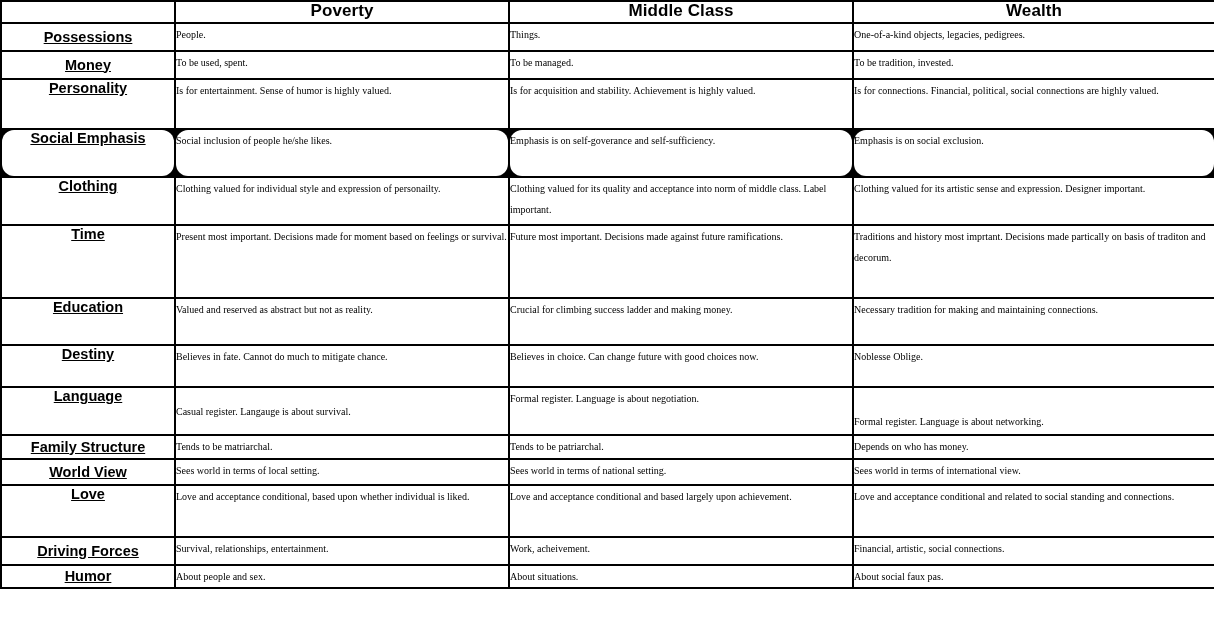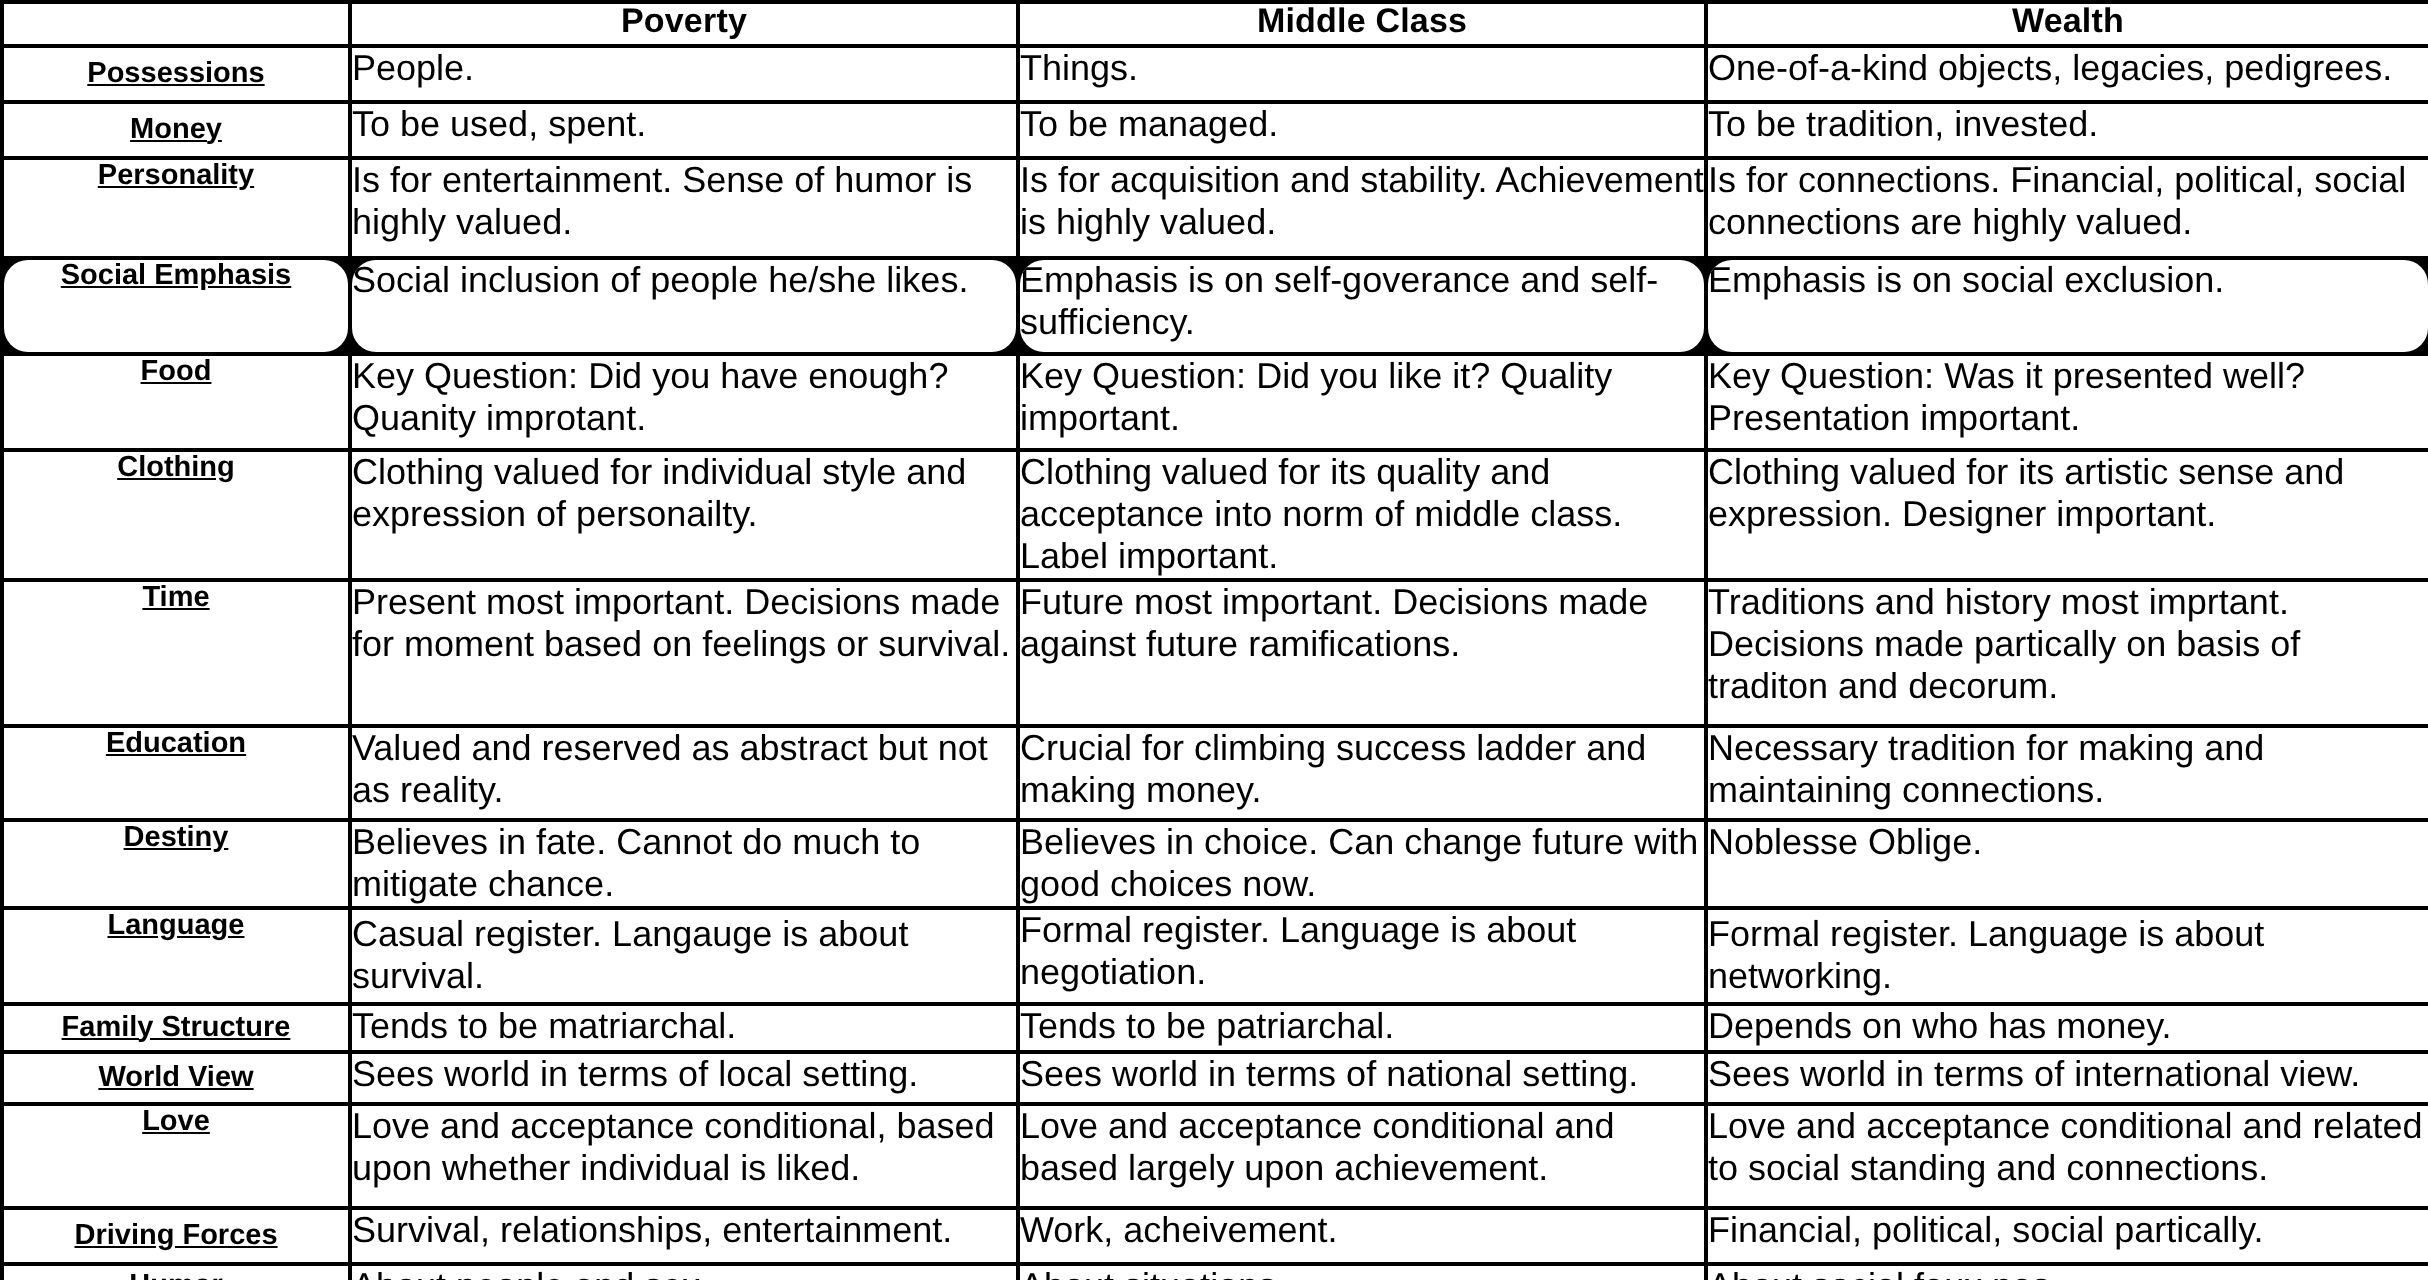--- a/index.html
+++ b/index.html
@@ -65,24 +65,25 @@
     vertical-align: bottom;
     font-size: 14.5px;
     line-height: 17px;
     padding: 0 2px 3px 2px;
     white-space: nowrap;
     text-decoration: underline;
   }
 
   
   .cell {
-    font-size: 18px;
+    font-size: 10px;
     line-height: 21px;
     padding: 0px 2px 0px 3px;
     vertical-align: top;
+    font-family: Liberation Serif, serif;
   }
   .cell.mid  { vertical-align: middle; }
   .cell.bot  { vertical-align: bottom; margin-top: 36px; }
   .cell p {
     margin: 0;
     padding: 0;
   }
   .cell.bot p { position: relative; top: -2px; }
 
   
@@ -183,32 +184,20 @@
           <p>Social inclusion of people he/she likes.</p>
         </td>
       <td class="cell">
           <p>Emphasis is on self-goverance and self-sufficiency.</p>
         </td>
       <td class="cell">
           <p>Emphasis is on social exclusion.</p>
         </td>
     </tr>
 
-    <tr class="r-food">
-      <th class="rowlabel">Food</th>
-      <td class="cell">
-          <p>Key Question: Did you have enough? Quanity improtant.</p>
-        </td>
-      <td class="cell">
-          <p>Key Question: Did you like it? Quality important.</p>
-        </td>
-      <td class="cell">
-          <p>Key Question: Was it presented well? Presentation important.</p>
-        </td>
-    </tr>
 
     <tr class="r-clothing">
       <th class="rowlabel">Clothing</th>
       <td class="cell">
           <p>Clothing valued for individual style and expression of personailty.</p>
         </td>
       <td class="cell">
           <p>Clothing valued for its quality and acceptance into norm of middle class. Label important.</p>
         </td>
       <td class="cell">
@@ -309,21 +298,21 @@
 
     <tr class="r-driving">
       <th class="rowlabel">Driving Forces</th>
       <td class="cell">
           <p>Survival, relationships, entertainment.</p>
         </td>
       <td class="cell">
           <p>Work, acheivement.</p>
         </td>
       <td class="cell">
-          <p>Financial, political, social partically.</p>
+          <p>Financial, artistic, social connections.</p>
         </td>
     </tr>
 
     <tr class="r-humor">
       <th class="rowlabel">Humor</th>
       <td class="cell">
           <p>About people and sex.</p>
         </td>
       <td class="cell">
           <p>About situations.</p>

